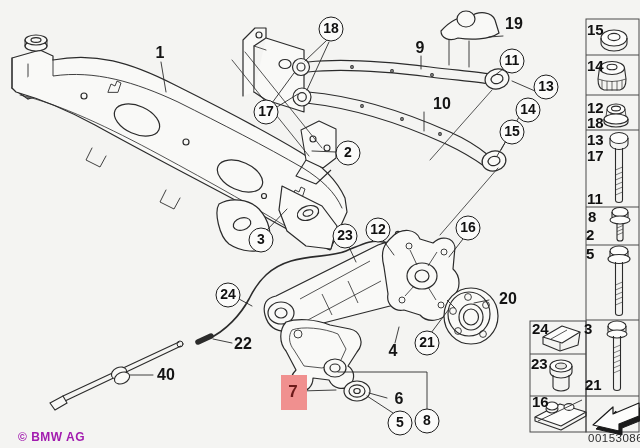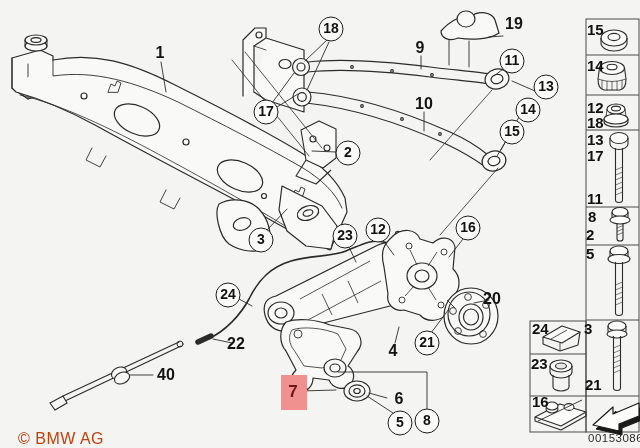--- a/index.html
+++ b/index.html
@@ -29,21 +29,21 @@
   .highlight-box{
     position:absolute;left:281px;top:375px;width:26px;height:35px;
     background:var(--hl,#f0908f);z-index:2;
   }
   .highlight-label{
     left:293px;top:392px;color:var(--hlText,#6d1a1a);
     font-size:17px;z-index:3;
   }
   .copyright{
     left:18px;top:430px;transform:none;
-    font-weight:normal;font-size:16px;color:#c2410c;letter-spacing:.5px;
+    font-weight:bold;font-size:12px;color:#a21caf;letter-spacing:.5px;
   }
   .docnum{
     left:588px;top:432px;transform:none;
     font-weight:normal;font-size:11.5px;color:#2e2e2e;letter-spacing:.5px;
   }
 </style>
 </head>
 <body>
 
 <div id="stage">
@@ -280,25 +280,25 @@
       <path d="M593,425 L613,407 L613,414 L639,403 L639,416 L619,424 L619,431 Z" fill="#1a1a1a" stroke="#1a1a1a" stroke-width="1" transform="translate(3,4)"></path>
       <path d="M593,425 L613,407 L613,414 L639,403 L639,416 L619,424 L619,431 Z" fill="#fdfdfc" stroke="#1a1a1a" stroke-width="1.2"></path>
     </g>
   </svg>
 
   <div class="highlight-box"></div>
 
   <div class="lbl plain-callout" style="left:160px;top:53px">1</div>
   <div class="lbl plain-callout" style="left:420px;top:48px">9</div>
   <div class="lbl plain-callout" style="left:514px;top:24px">19</div>
-  <div class="lbl plain-callout" style="left:424px;top:104px">10</div>
-  <div class="lbl plain-callout" style="left:236px;top:344px">22</div>
+  <div class="lbl plain-callout" style="left:442px;top:104px">10</div>
+  <div class="lbl plain-callout" style="left:243px;top:344px">22</div>
   <div class="lbl plain-callout" style="left:166px;top:375px">40</div>
   <div class="lbl plain-callout" style="left:393px;top:351px">4</div>
-  <div class="lbl plain-callout" style="left:492px;top:299px">20</div>
+  <div class="lbl plain-callout" style="left:508px;top:299px">20</div>
   <div class="lbl plain-callout" style="left:399px;top:399px">6</div>
   <div class="lbl plain-callout highlight-label">7</div>
 
   <div class="lbl circle-callout" style="left:331px;top:29px">18</div>
   <div class="lbl circle-callout" style="left:512px;top:61px">11</div>
   <div class="lbl circle-callout" style="left:546px;top:87px">13</div>
   <div class="lbl circle-callout" style="left:528px;top:110px">14</div>
   <div class="lbl circle-callout" style="left:512px;top:132px">15</div>
   <div class="lbl circle-callout" style="left:266px;top:112px">17</div>
   <div class="lbl circle-callout" style="left:348px;top:153px">2</div>

